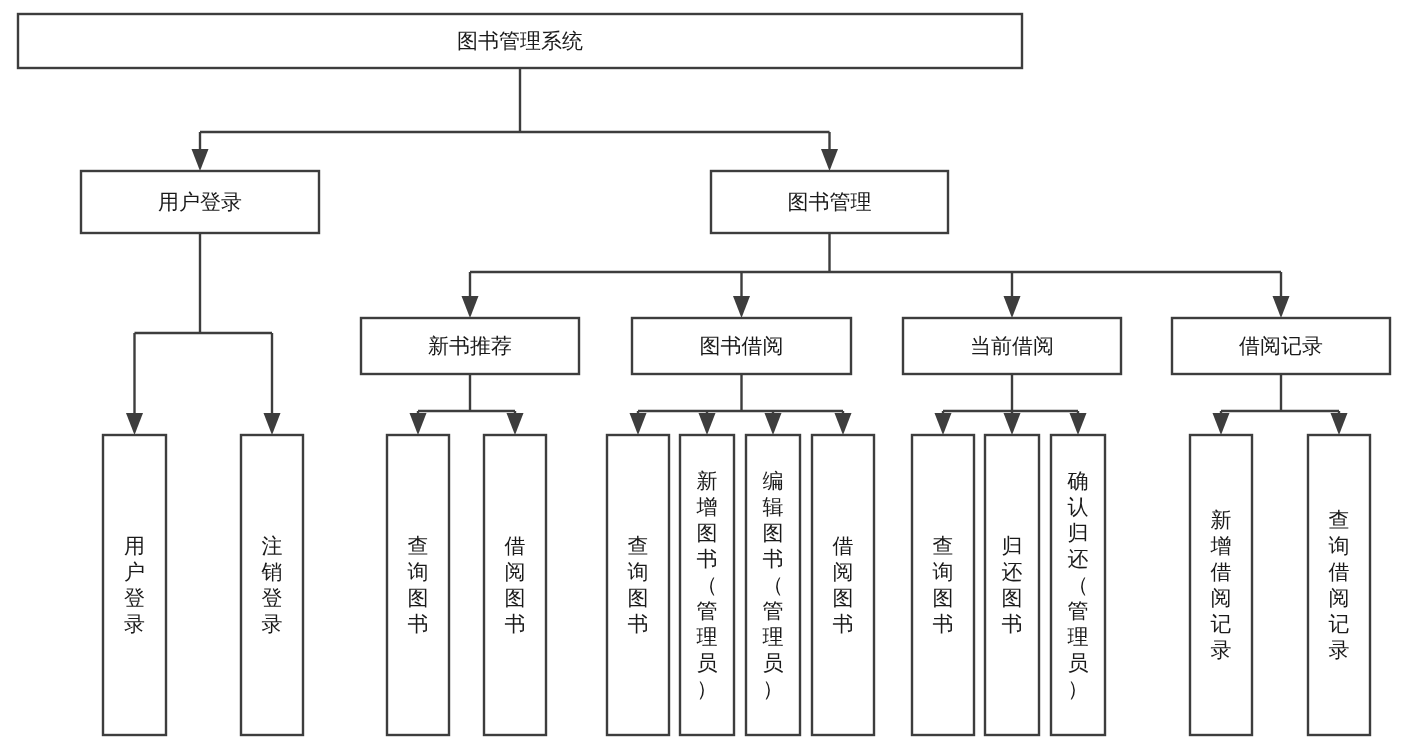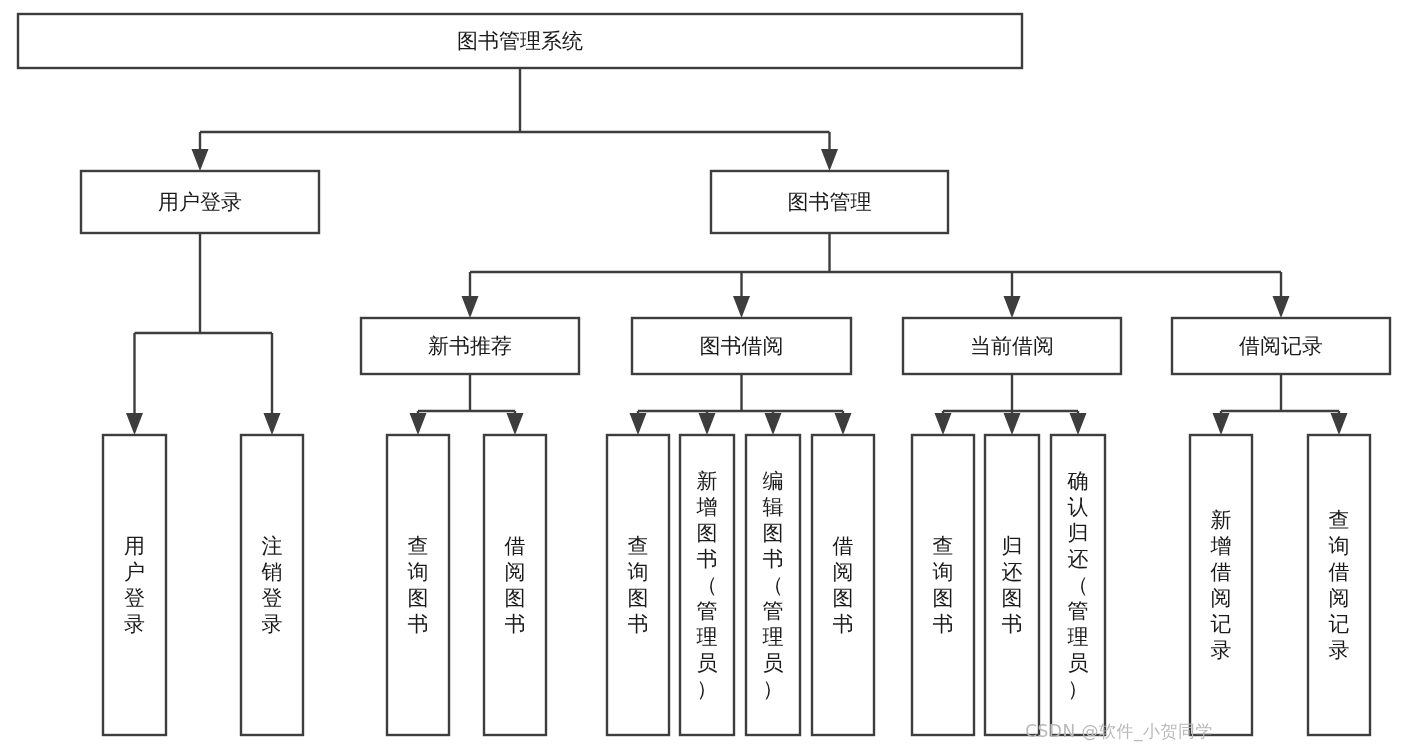--- a/index.html
+++ b/index.html
@@ -206,14 +206,13 @@
         <g>
           <rect x="1190" y="435" width="62" height="300" class="node-box"></rect>
           <text class="node-label-v"><tspan x="1221" y="527.28">新</tspan><tspan x="1221" y="553.28">增</tspan><tspan x="1221" y="579.28">借</tspan><tspan x="1221" y="605.28">阅</tspan><tspan x="1221" y="631.28">记</tspan><tspan x="1221" y="657.28">录</tspan></text>
         </g>
         <g>
           <rect x="1308" y="435" width="62" height="300" class="node-box"></rect>
           <text class="node-label-v"><tspan x="1339" y="527.28">查</tspan><tspan x="1339" y="553.28">询</tspan><tspan x="1339" y="579.28">借</tspan><tspan x="1339" y="605.28">阅</tspan><tspan x="1339" y="631.28">记</tspan><tspan x="1339" y="657.28">录</tspan></text>
         </g>
       </g>
   </svg>
-  <div class="watermark">CSDN @软件_小贺同学</div>
 </div>
 
 </body></html>

